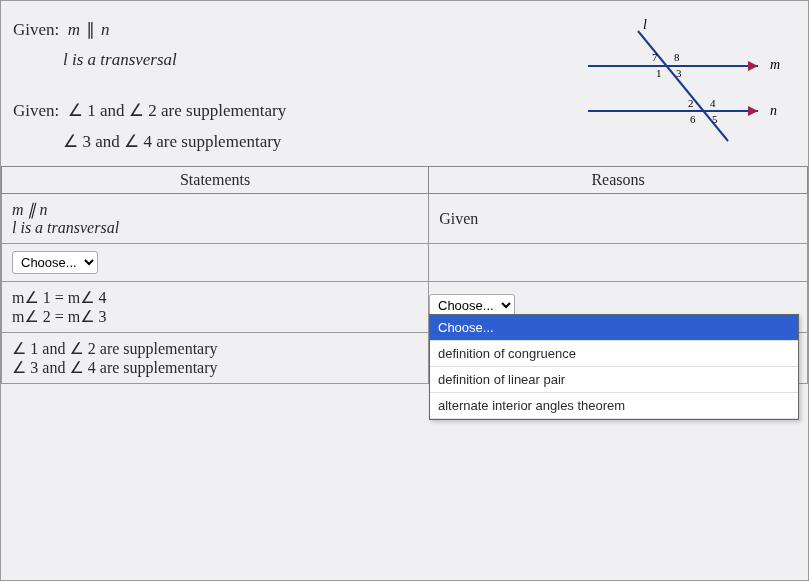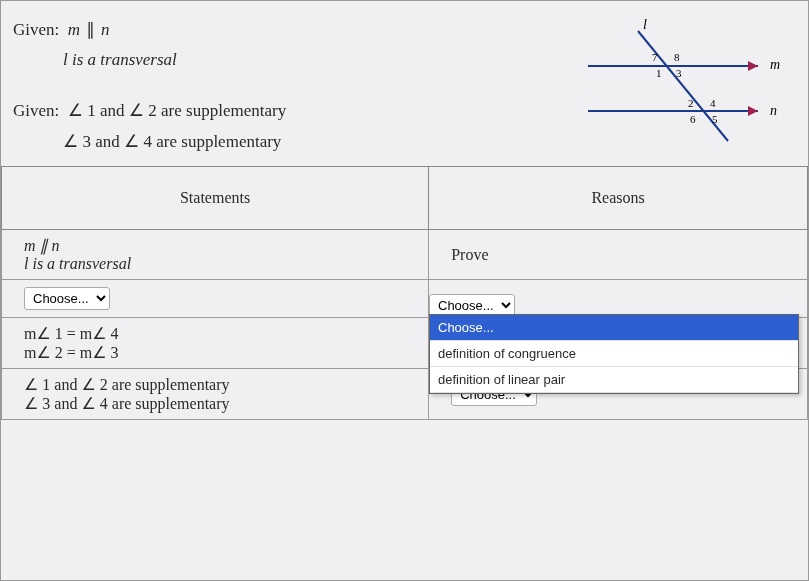--- a/index.html
+++ b/index.html
@@ -34,27 +34,27 @@
     top: 10px;
   }
   table.proof {
     width: 100%;
     border-collapse: collapse;
     font-size: 16px;
   }
   table.proof th {
     font-weight: normal;
     border: 1px solid #888;
-    padding: 22px 10px;
+    padding: 4px 10px;
     text-align: center;
     background: #f0f0f2;
   }
   table.proof td {
     border: 1px solid #999;
-    padding: 6px 22px;
+    padding: 6px 10px;
     vertical-align: middle;
     height: 38px;
   }
   select {
     font-family: Arial, sans-serif;
     font-size: 13px;
     padding: 2px 4px;
     background: #fff;
     border: 1px solid #aaa;
     border-radius: 3px;
@@ -130,21 +130,21 @@
     <tbody>
         <tr>
       <th style="width:53%">Statements</th>
       <th>Reasons</th>
     </tr>
     <tr>
       <td>
         <div class="ital">m ∥ n</div>
         <div class="ital">l is a transversal</div>
       </td>
-      <td>Prove</td>
+      <td>Given</td>
     </tr>
     <tr>
       <td>
         <select>
           <option>Choose...</option>
         </select>
       </td>
       <td>
         <select style="visibility:hidden">
           <option>Choose...</option>
@@ -174,14 +174,15 @@
 
   <div style="position:absolute; left:429px; top:294px;">
     <select>
       <option>Choose...</option>
     </select>
   </div>
   <div class="dropdown-open">
     <div class="opt selected">Choose...</div>
     <div class="opt">definition of congruence</div>
     <div class="opt">definition of linear pair</div>
+    <div class="opt">alternate interior angles theorem</div>
   </div>
 </div>
 
 </body></html>

